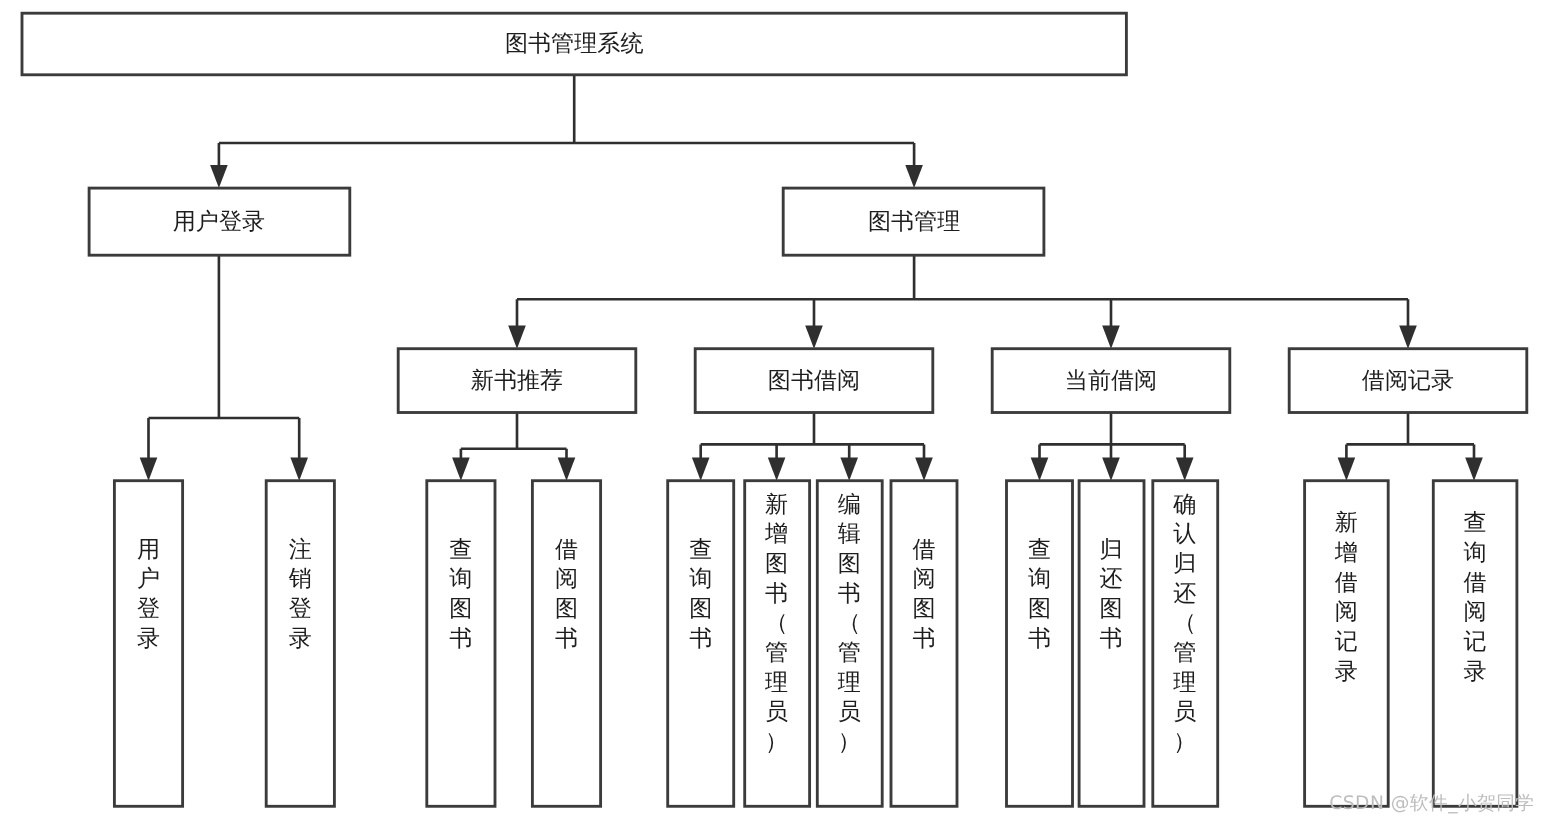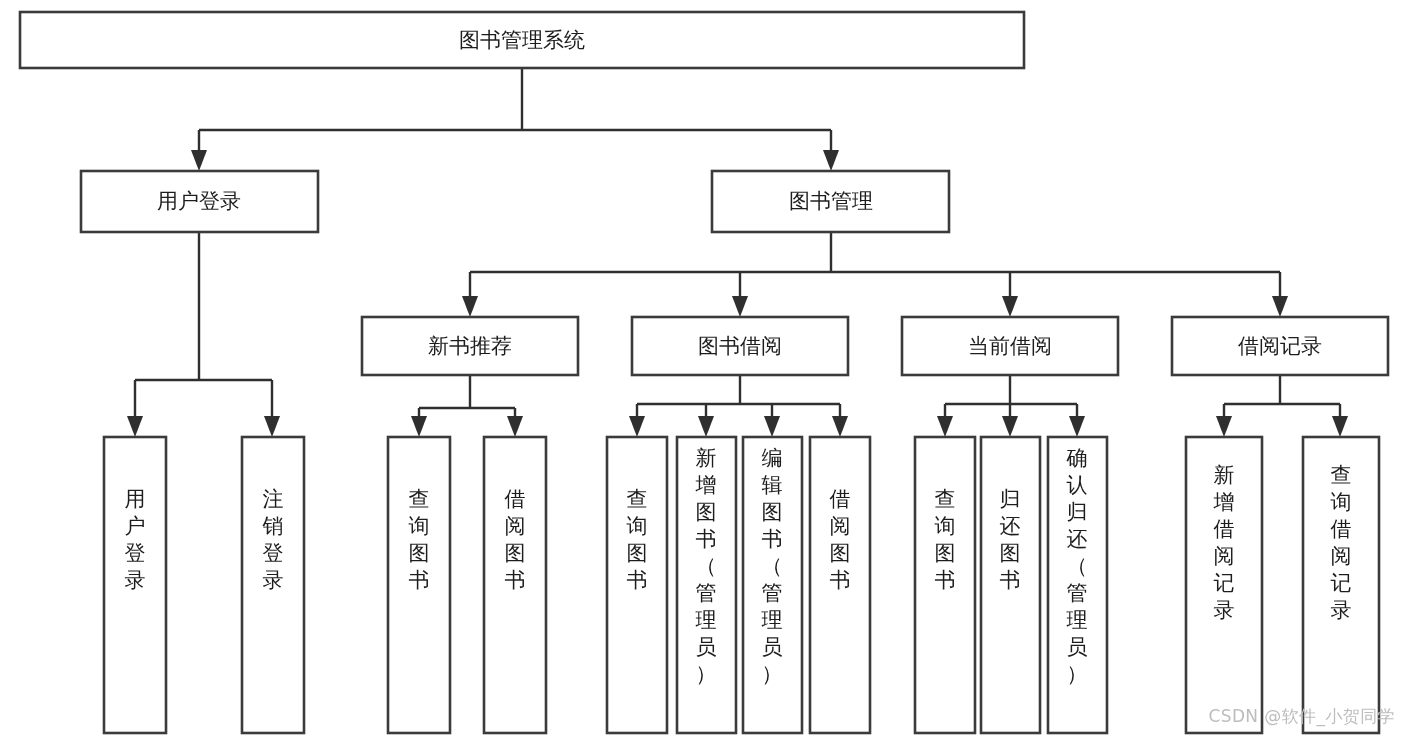--- a/index.html
+++ b/index.html
@@ -50,21 +50,21 @@
     stroke-width: 2.4;
     fill: none;
   }
   .arrow-head {
     fill: #2f2f2f;
     stroke: none;
   }
   .watermark {
     position: absolute;
     right: 10px;
-    bottom: 19px;
+    bottom: 6px;
     color: #bdbdbd;
     font-size: 17px;
     font-family: "DejaVu Sans", "Liberation Sans", sans-serif;
     white-space: nowrap;
     letter-spacing: 0.4px;
     pointer-events: none;
   }
 </style>
 </head>
 <body>

